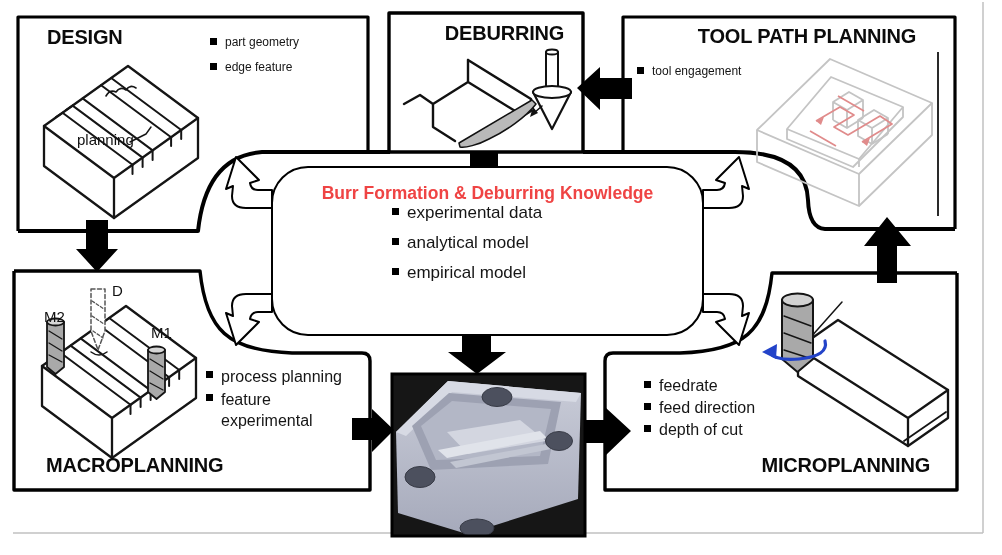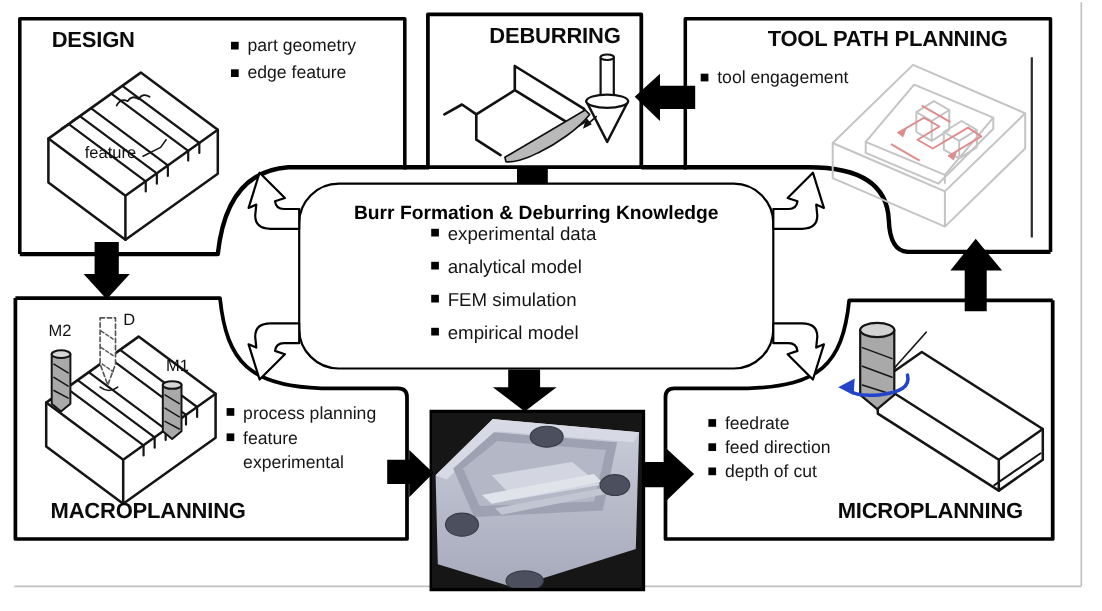--- a/index.html
+++ b/index.html
@@ -4,27 +4,27 @@
 <style>
   html,body{margin:0;padding:0;background:#fff;}
   #page{position:relative;width:1002px;height:555px;background:#ffffff;overflow:hidden;
         font-family:"Liberation Sans",sans-serif;color:#111;}
   #art{position:absolute;left:0;top:0;z-index:0;}
   .t{position:absolute;z-index:2;white-space:nowrap;}
   .title{font-size:20px;font-weight:700;letter-spacing:-0.2px;color:#0b0b0b;}
   .ctr{text-align:center;}
   .rgt{text-align:right;}
   .blist{position:absolute;z-index:2;}
-  .bi{display:flex;align-items:flex-start;font-size:16px;line-height:18px;margin-bottom:7px;color:#151515;}
+  .bi{display:flex;align-items:flex-start;font-size:12px;line-height:18px;margin-bottom:7px;color:#151515;}
   .bi .sq{flex:none;width:7px;height:7px;background:#000;margin:5px 8px 0 0;}
   .klist .bi{font-size:17px;line-height:19px;margin-bottom:11px;}
   .mlist .bi{font-size:16px;line-height:21px;margin-bottom:2px;white-space:normal;}
   .mlist{width:160px;}
   .ulist .bi{font-size:16px;line-height:20px;margin-bottom:2px;}
-  .ktitle{font-size:17.5px;font-weight:700;color:#000000;}
+  .ktitle{font-size:17.5px;font-weight:700;color:#ef4444;}
   .small{font-size:15px;color:#111;}
 </style>
 </head>
 <body>
 
 <div id="page">
 
   <svg id="art" width="1002" height="555" viewBox="0 0 1002 555">
     <defs>
       <linearGradient id="plateGrad" x1="0" y1="0" x2="0" y2="1">
@@ -166,21 +166,21 @@
   <div class="blist" style="left:210px;top:33px;">
     <div class="bi">
         <span class="sq"></span>
         <span>part geometry</span>
       </div>
     <div class="bi">
         <span class="sq"></span>
         <span>edge feature</span>
       </div>
   </div>
-  <div class="t small" style="left:77px;top:131px;">feature</div>
+  <div class="t small" style="left:77px;top:131px;">planning</div>
 
   <div class="t title ctr" style="left:389px;top:22px;width:231px;">DEBURRING</div>
 
   <div class="t title ctr" style="left:657px;top:25px;width:300px;">TOOL PATH PLANNING</div>
   <div class="blist" style="left:637px;top:62px;">
     <div class="bi">
         <span class="sq"></span>
         <span>tool engagement</span>
       </div>
   </div>
@@ -190,29 +190,25 @@
     <div class="bi">
         <span class="sq"></span>
         <span>experimental data</span>
       </div>
     <div class="bi">
         <span class="sq"></span>
         <span>analytical model</span>
       </div>
     <div class="bi">
         <span class="sq"></span>
-        <span>FEM simulation</span>
-      </div>
-    <div class="bi">
-        <span class="sq"></span>
         <span>empirical model</span>
       </div>
   </div>
 
-  <div class="t small" style="left:44px;top:292px;">M2</div>
+  <div class="t small" style="left:44px;top:308px;">M2</div>
   <div class="t small" style="left:112px;top:282px;">D</div>
   <div class="t small" style="left:151px;top:324px;">M1</div>
   <div class="blist mlist" style="left:206px;top:366px;">
     <div class="bi">
         <span class="sq"></span>
         <span>process planning</span>
       </div>
     <div class="bi">
         <span class="sq"></span>
         <span>feature experimental</span>

